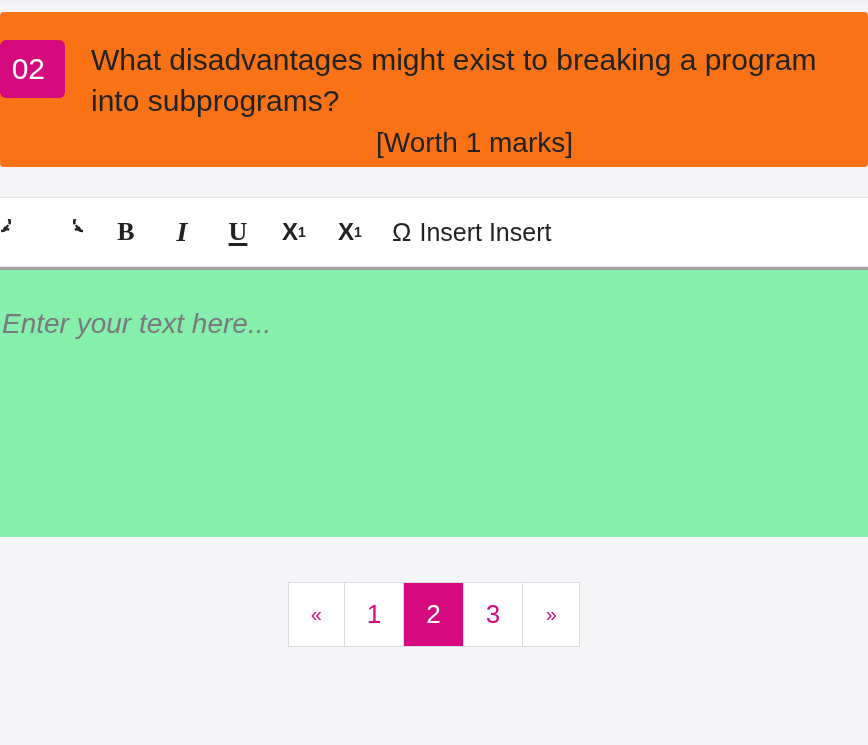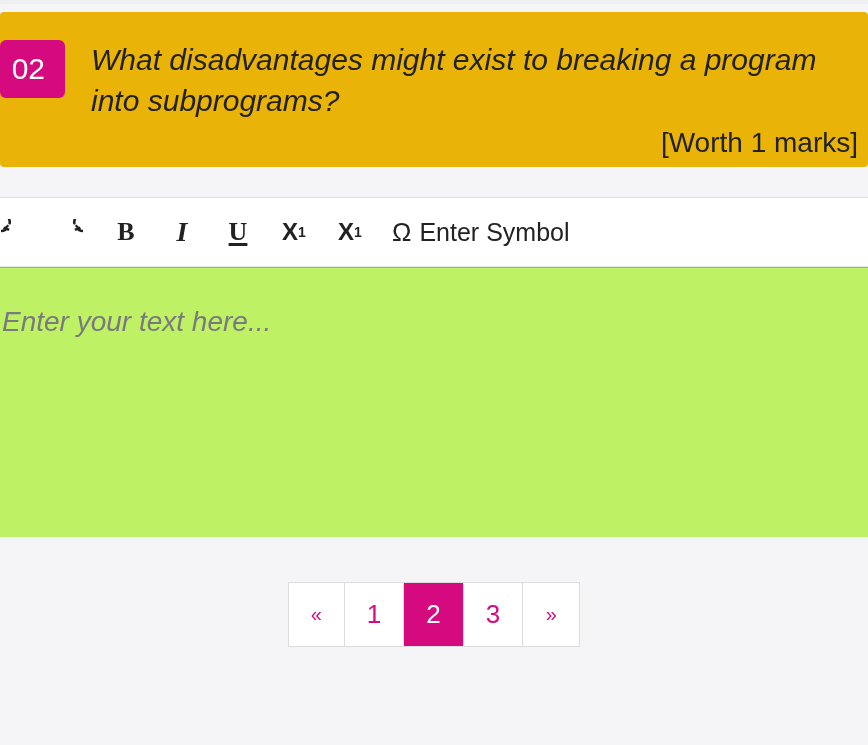--- a/index.html
+++ b/index.html
@@ -13,21 +13,21 @@
       width: 868px;
       height: 745px;
       overflow: hidden;
     }
     .top-divider {
       height: 4px;
       background: #eef0f2;
       margin-bottom: 2px;
     }
     .question-card {
-      background: #eab308;
+      background: #f97316;
       border-radius: 4px;
       padding: 28px 0 8px 0;
       margin: 8px 0 0 0;
     }
     .question-header {
       display: flex;
       align-items: flex-start;
       gap: 26px;
       padding: 0 10px 0 0;
     }
@@ -44,26 +44,25 @@
       line-height: 1;
     }
     .question-text-block {
       flex: 1;
     }
     .question-text {
       font-size: 30px;
       color: #222;
       line-height: 1.35;
       font-weight: 400;
-      font-style: italic;
     }
     .marks {
       font-size: 28px;
       color: #222;
-      text-align: right;
+      text-align: center;
       margin-top: 6px;
       padding-right: 0;
     }
     .editor-wrap {
       margin-top: 30px;
     }
     .toolbar {
       background: #ffffff;
       border-top: 1px solid #e1e1e4;
       border-bottom: 1px solid #e6e6e9;
@@ -92,22 +91,22 @@
     .subsup sub, .subsup sup { font-size: 14px; font-weight: 700;}
     .insert-symbol {
       font-size: 25px;
       color: #222;
       display: inline-flex;
       align-items: center;
       gap: 8px;
     }
     .omega { font-size: 26px; }
     .editor-area {
-      background: #bef264;
-      border-top: 1px solid #a3a3a3;
+      background: #86efac;
+      border-top: 3px solid #a3a3a3;
       min-height: 270px;
       padding: 38px 2px 0 2px;
     }
     .placeholder {
       color: #7a7a7e;
       font-style: italic;
       font-size: 28px;
     }
     .pagination-wrap {
       display: flex;
@@ -178,21 +177,21 @@
     <span class="btn subsup">
       <span>X</span>
         <sub>1</sub>
     </span>
     <span class="btn subsup">
       <span>X</span>
         <sup>1</sup>
     </span>
     <span class="insert-symbol">
       <span class="omega">Ω</span>
-      <span>Enter Symbol</span>
+      <span>Insert Insert</span>
     </span>
   </div>
   <div class="editor-area">
     <span class="placeholder">Enter your text here...</span>
   </div>
 </div>
 
 <div class="pagination-wrap">
   <div class="pagination">
     <div class="page-btn arrows">«</div>

